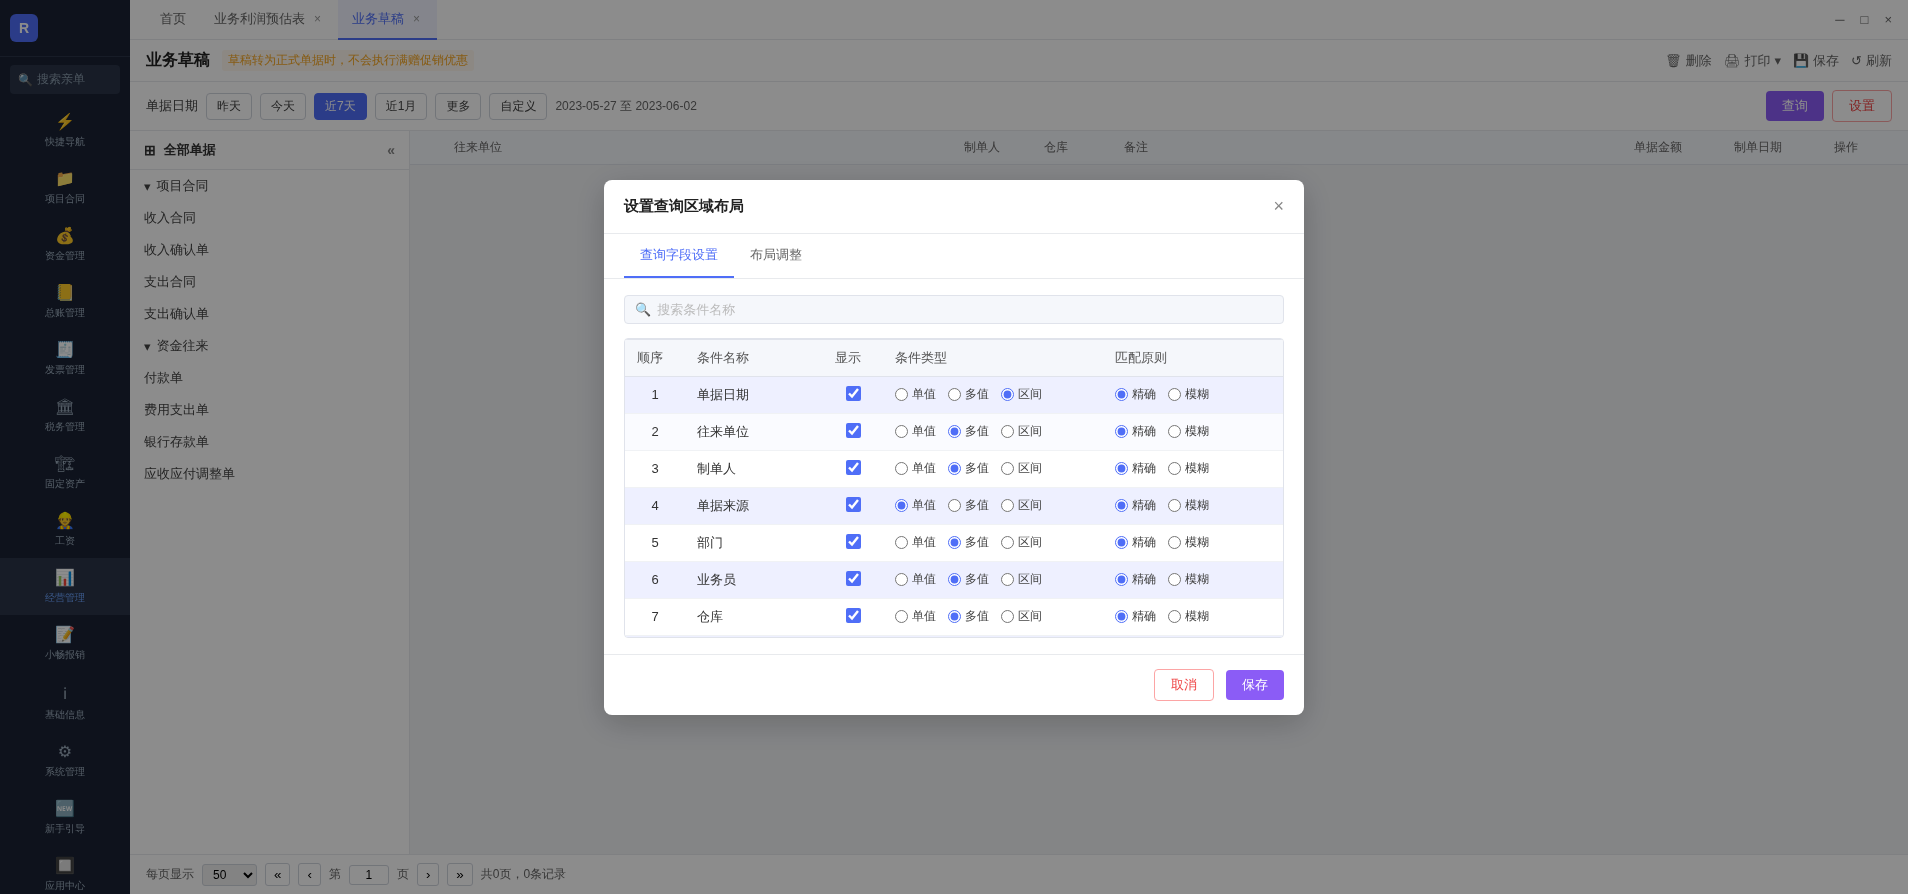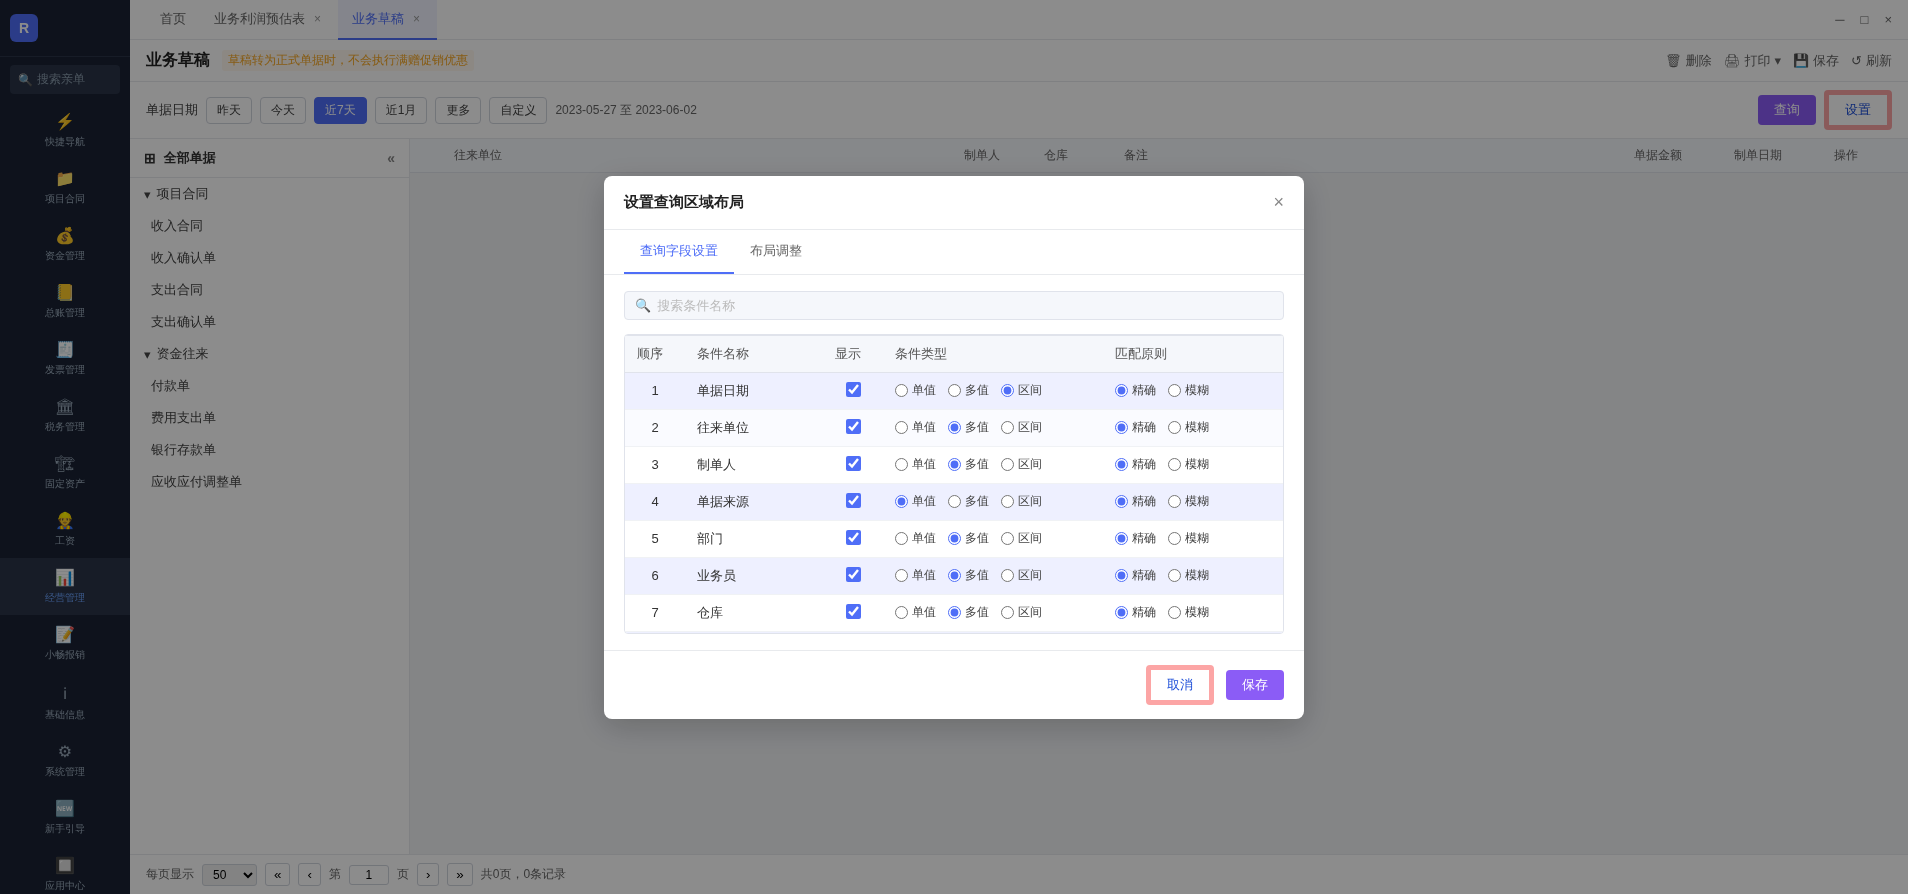--- a/index.html
+++ b/index.html
@@ -35,31 +35,31 @@
 
     
     .toolbar { background: #fff; padding: 8px 16px; border-bottom: 1px solid #e8eaed; display: flex; align-items: center; gap: 8px; flex-wrap: wrap; }
     .toolbar-label { font-size: 13px; color: #444; }
     .toolbar-btn { padding: 4px 10px; border: 1px solid #d0d5dd; border-radius: 4px; background: #fff; cursor: pointer; font-size: 12px; color: #444; }
     .toolbar-btn.active { background: #4f6ef7; color: #fff; border-color: #4f6ef7; }
     .toolbar-date { font-size: 12px; color: #666; }
     .toolbar-spacer { flex: 1; }
     .toolbar-action-btn { padding: 6px 16px; border-radius: 4px; cursor: pointer; font-size: 13px; }
     .btn-primary { background: #8b5cf6; color: #fff; border: none; }
-    .btn-secondary { background: #fff; color: #1d4ed8; border: 5px solid #fca5a5; }
+    .btn-secondary { background: #fff; color: #ef4444; border: 1px solid #fca5a5; }
 
     
     .content-area { flex: 1; display: flex; overflow: hidden; }
     .left-panel { width: 280px; background: #fff; border-right: 1px solid #e8eaed; display: flex; flex-direction: column; flex-shrink: 0; }
     .left-panel-header { padding: 10px 14px; display: flex; align-items: center; gap: 8px; border-bottom: 1px solid #e8eaed; font-size: 13px; font-weight: bold; }
     .left-panel-toggle { cursor: pointer; color: #888; font-size: 14px; }
     .tree-item { padding: 7px 14px 7px 20px; cursor: pointer; font-size: 13px; color: #444; display: flex; align-items: center; gap: 6px; }
     .tree-item.selected { background: #eef0ff; color: #4f6ef7; }
     .tree-item.parent { padding-left: 14px; font-weight: 500; }
-    .tree-item.child { padding-left: 21px; }
+    .tree-item.child { padding-left: 14px; }
 
     
     .main-table-area { flex: 1; display: flex; flex-direction: column; overflow: hidden; }
     .table-empty { flex: 1; display: flex; align-items: center; justify-content: center; color: #aaa; font-size: 14px; }
     .table-header { display: flex; background: #f5f7fb; border-bottom: 1px solid #e0e3eb; padding: 8px 14px; font-size: 12px; color: #666; }
 
     
     .pagination { background: #fff; border-top: 1px solid #e8eaed; padding: 8px 16px; display: flex; align-items: center; gap: 8px; font-size: 12px; color: #666; }
     .pagination-btn { padding: 3px 8px; border: 1px solid #d0d5dd; border-radius: 3px; cursor: pointer; background: #fff; }
 

